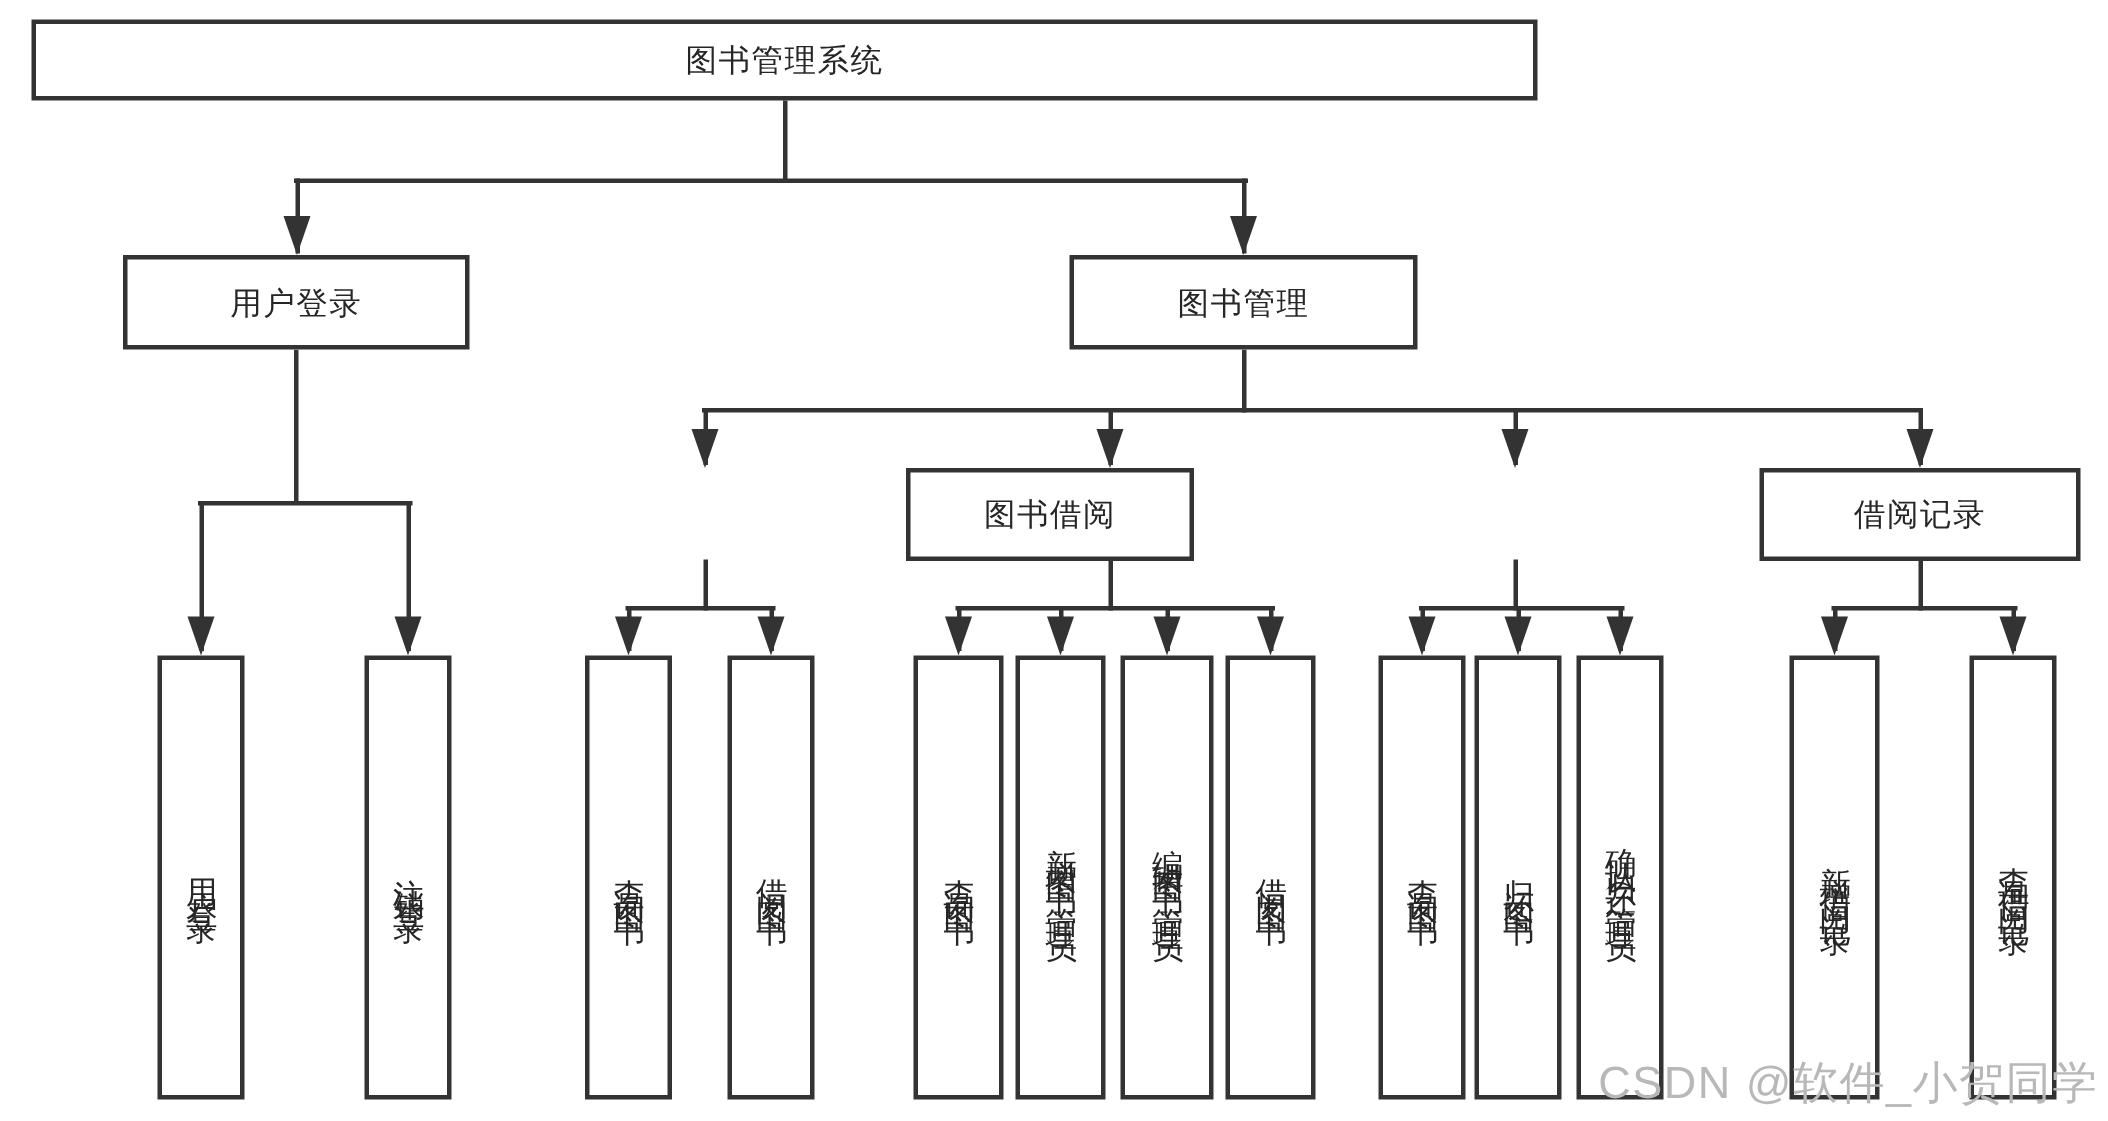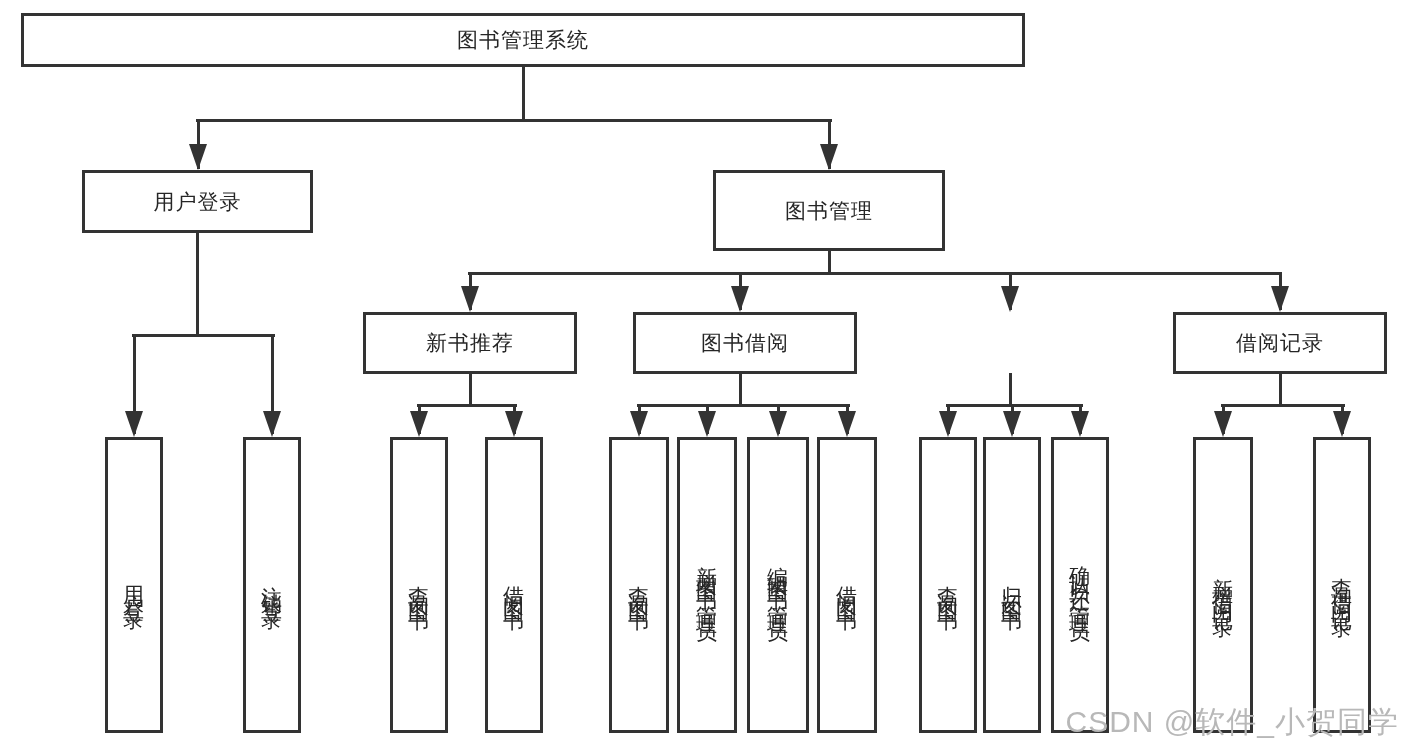--- a/index.html
+++ b/index.html
@@ -130,28 +130,25 @@
   <div class="ln" style="left:1341px;top:404px;width:3px;height:30px"></div>
   <div class="ah" style="left:1333px;top:411px"></div>
 
   <div class="node h" style="left:21px;top:13px;width:1004px;height:54px">
     <span class="lbl">图书管理系统</span>
   </div>
 
   <div class="node h" style="left:82px;top:170px;width:231px;height:63px">
     <span class="lbl">用户登录</span>
   </div>
-  <div class="node h" style="left:713px;top:170px;width:232px;height:81px">
+  <div class="node h" style="left:713px;top:170px;width:232px;height:63px">
     <span class="lbl">图书管理</span>
   </div>
 
-  <div class="node h" style="left:363px;top:312px;width:214px;height:62px">
-    <span class="lbl">新书推荐</span>
-  </div>
-  <div class="node h" style="left:633px;top:312px;width:224px;height:62px">
+  <div class="node h" style="left:604px;top:312px;width:192px;height:62px">
     <span class="lbl">图书借阅</span>
   </div>
   <div class="node h" style="left:1173px;top:312px;width:214px;height:62px">
     <span class="lbl">借阅记录</span>
   </div>
 
   <div class="node v" style="left:105px;top:437px;width:58px;height:296px">
     <span class="lbl">用户登录</span>
   </div>
   <div class="node v" style="left:243px;top:437px;width:58px;height:296px">

